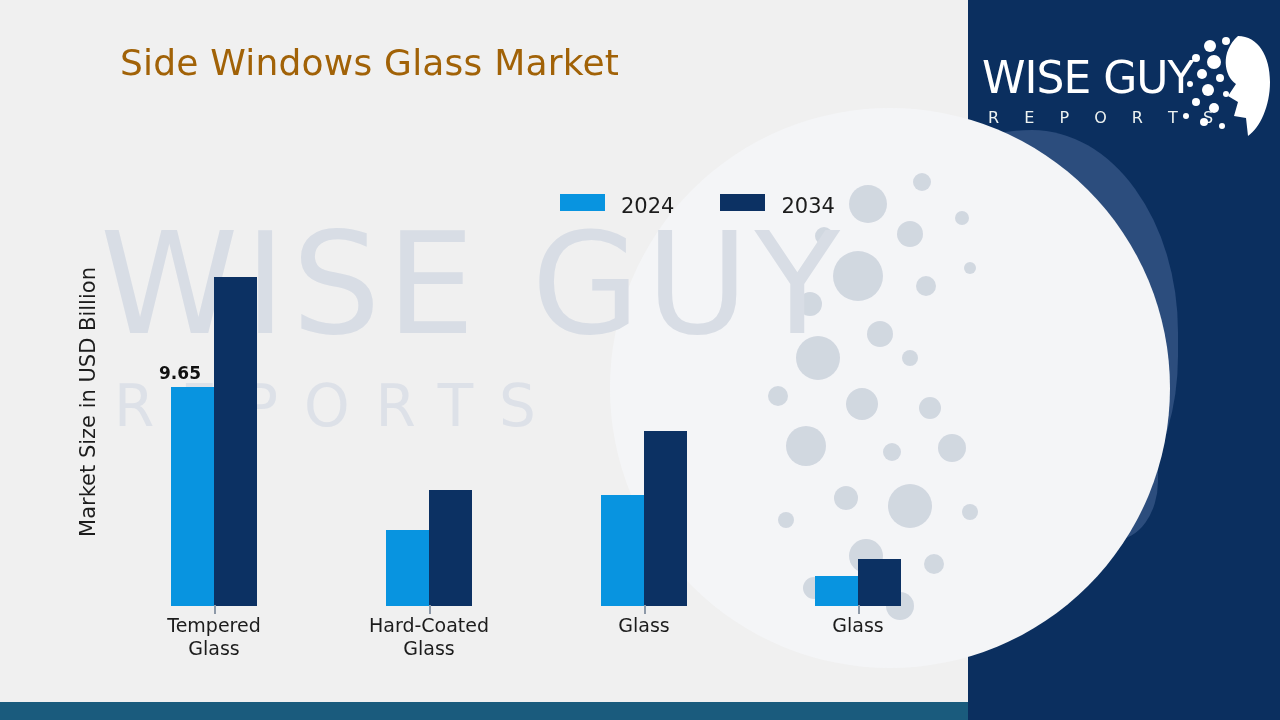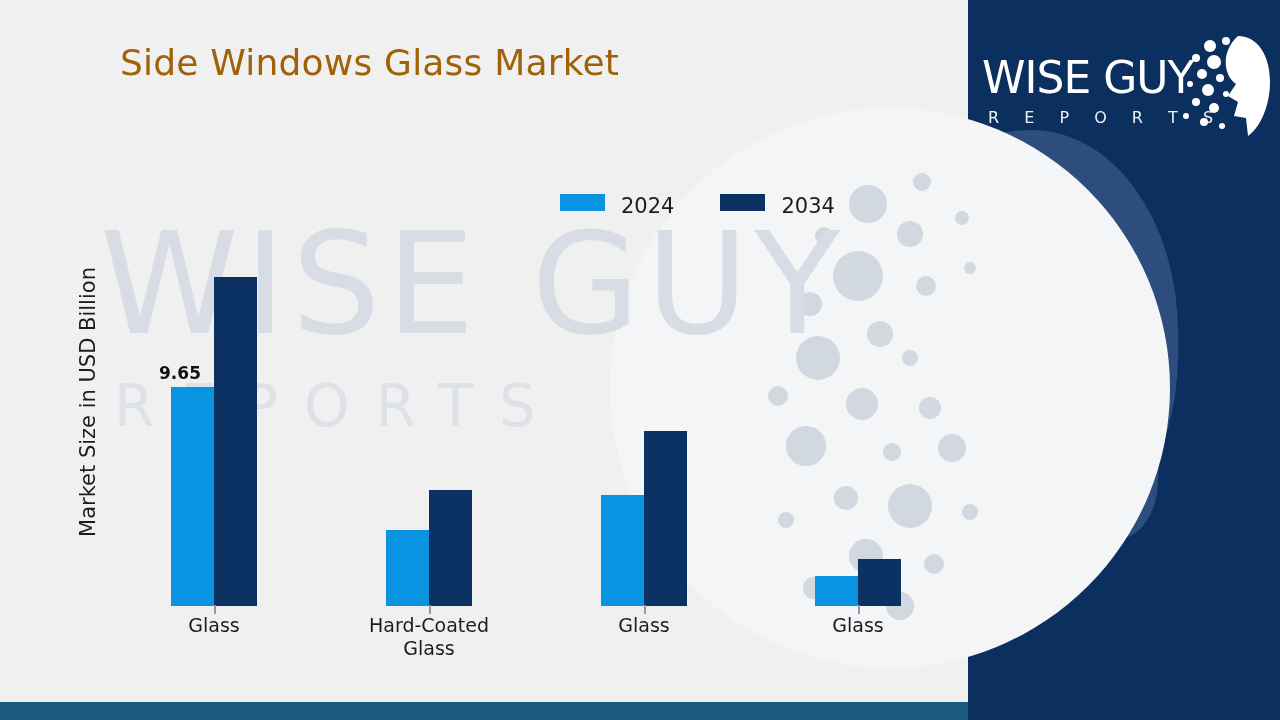--- a/index.html
+++ b/index.html
@@ -193,20 +193,21 @@
         <div class="tick" style="left: 429px;"></div>
         <div class="bar c2024" style="left: 601px; height: 111.277px; bottom: 114px;"></div>
         <div class="bar c2032" style="left: 644px; height: 174.865px; bottom: 114px;"></div>
         <div class="tick" style="left: 644px;"></div>
         <div class="bar c2024" style="left: 815px; height: 29.9768px; bottom: 114px;"></div>
         <div class="bar c2032" style="left: 858px; height: 47.009px; bottom: 114px;"></div>
         <div class="tick" style="left: 858px;"></div>
       </div>
     <div id="cats">
         <div class="cat-label" style="left: 214px;">
+          <span>Tempered</span>
           <span>Glass</span>
         </div>
         <div class="cat-label" style="left: 429px; text-align: center;">
           <span>Hard-Coated</span>
           <span>Glass</span>
         </div>
         <div class="cat-label" style="left: 644px;">
           <span>Glass</span>
         </div>
         <div class="cat-label" style="left: 858px;">

